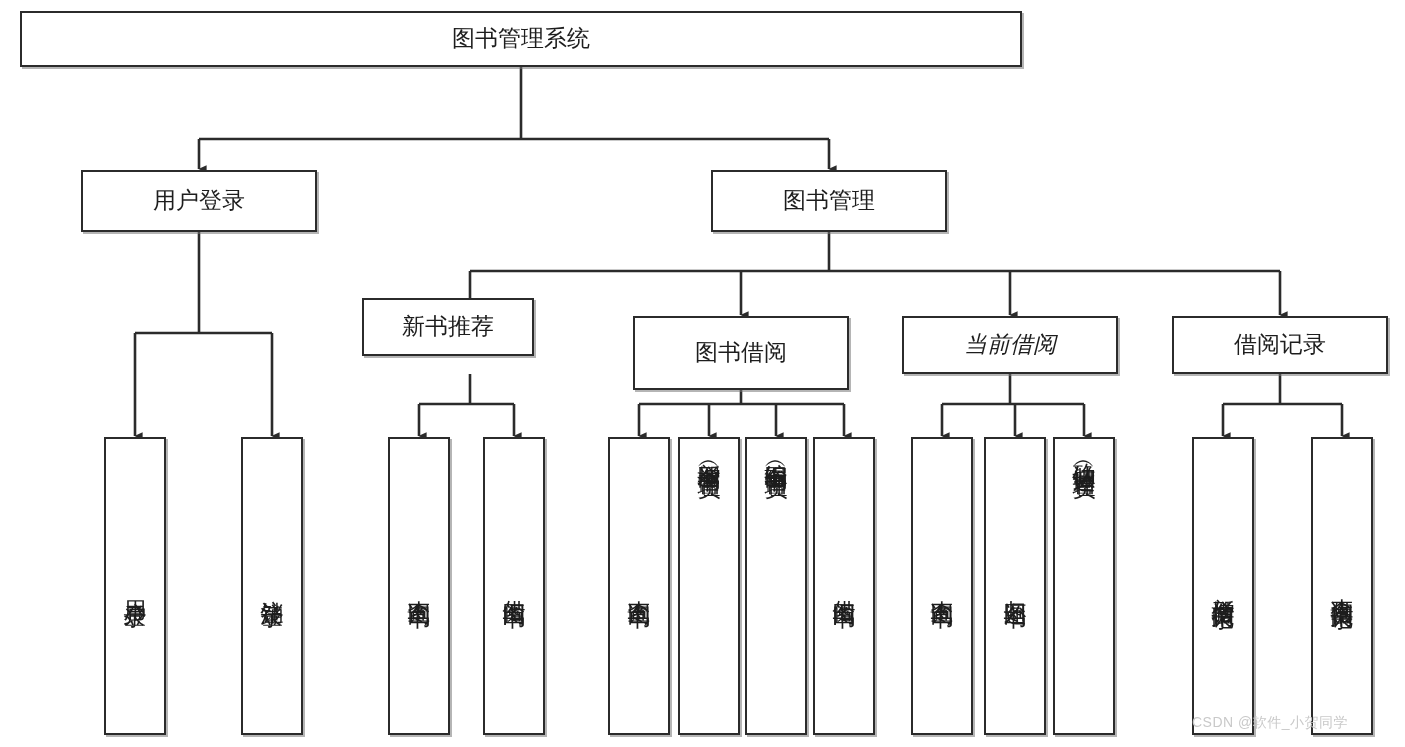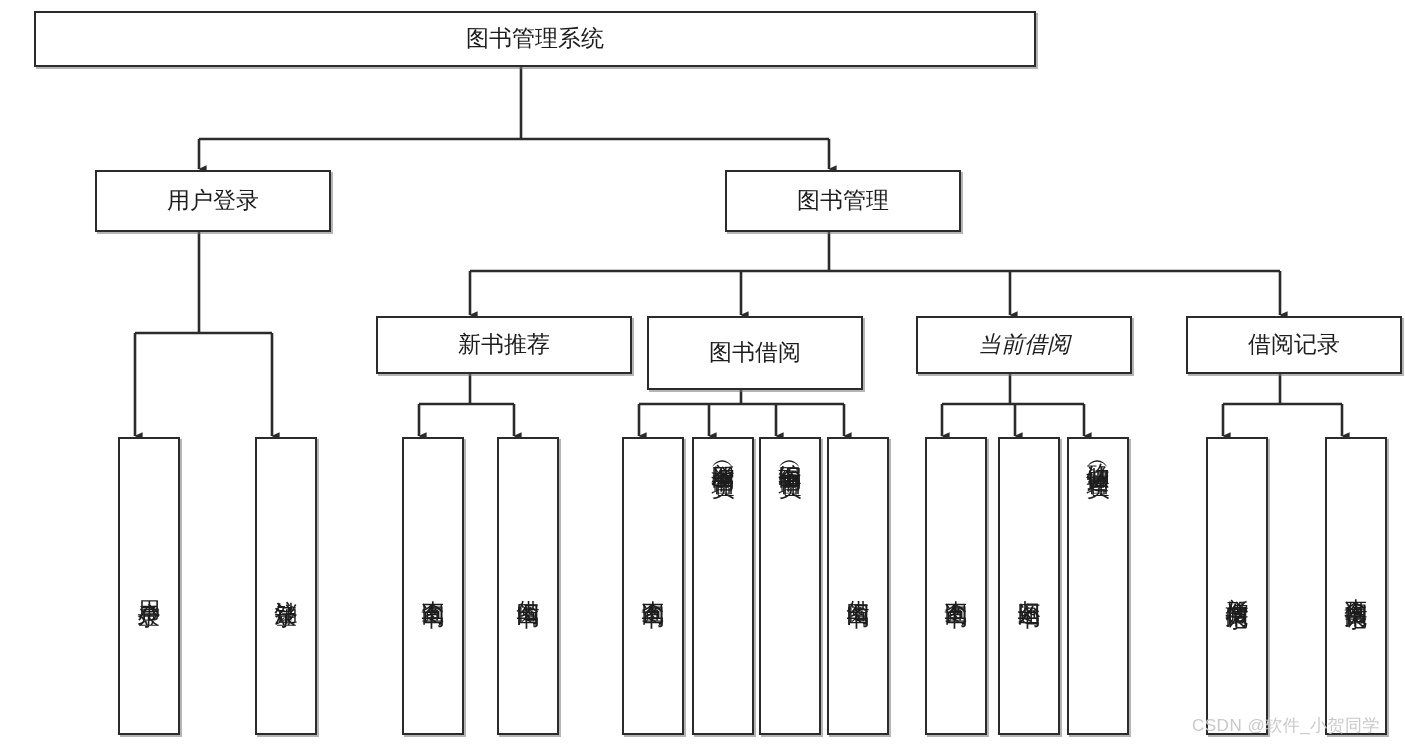--- a/index.html
+++ b/index.html
@@ -26,21 +26,20 @@
   }
   .node {
     position: absolute;
     box-sizing: border-box;
     border: 2px solid #2b2b2b;
     background: #ffffff;
     display: flex;
     align-items: center;
     justify-content: center;
     color: #1d1d1d;
-    margin-left: 14px;
   }
   .node.shadowed {
     box-shadow: 2px 2px 0 rgba(120,120,120,0.55);
   }
   .node-label {
     white-space: pre;
     line-height: 1.18;
     text-align: center;
   }
   
@@ -62,21 +61,21 @@
     font-size: 23px;
     letter-spacing: 2px;
     line-height: 1;
   }
   .node.vert.centered {
     align-items: center;
     padding-top: 0;
   }
   #watermark {
     position: absolute;
-    font-size: 17px;
+    font-size: 14px;
     color: #c9c9c9;
     white-space: nowrap;
     letter-spacing: 0.5px;
   }
 </style>
 </head>
 <body>
 
 <div id="canvas">
 
@@ -126,21 +125,21 @@
   <div id="nodes">
       <div class="node horiz root shadowed" style="left: 20px; top: 11px; width: 1002px; height: 56px;">
         <span class="node-label">图书管理系统</span>
       </div>
       <div class="node horiz shadowed" style="left: 81px; top: 170px; width: 236px; height: 62px;">
         <span class="node-label">用户登录</span>
       </div>
       <div class="node horiz shadowed" style="left: 711px; top: 170px; width: 236px; height: 62px;">
         <span class="node-label">图书管理</span>
       </div>
-      <div class="node horiz shadowed" style="left: 362px; top: 316px; width: 256px; height: 58px;">
+      <div class="node horiz shadowed" style="left: 362px; top: 298px; width: 172px; height: 58px;">
         <span class="node-label">新书推荐</span>
       </div>
       <div class="node horiz shadowed" style="left: 633px; top: 316px; width: 216px; height: 74px;">
         <span class="node-label">图书借阅</span>
       </div>
       <div class="node horiz shadowed" style="left: 902px; top: 316px; width: 216px; height: 58px; font-style: italic;">
         <span class="node-label">当前借阅</span>
       </div>
       <div class="node horiz shadowed" style="left: 1172px; top: 316px; width: 216px; height: 58px;">
         <span class="node-label">借阅记录</span>

